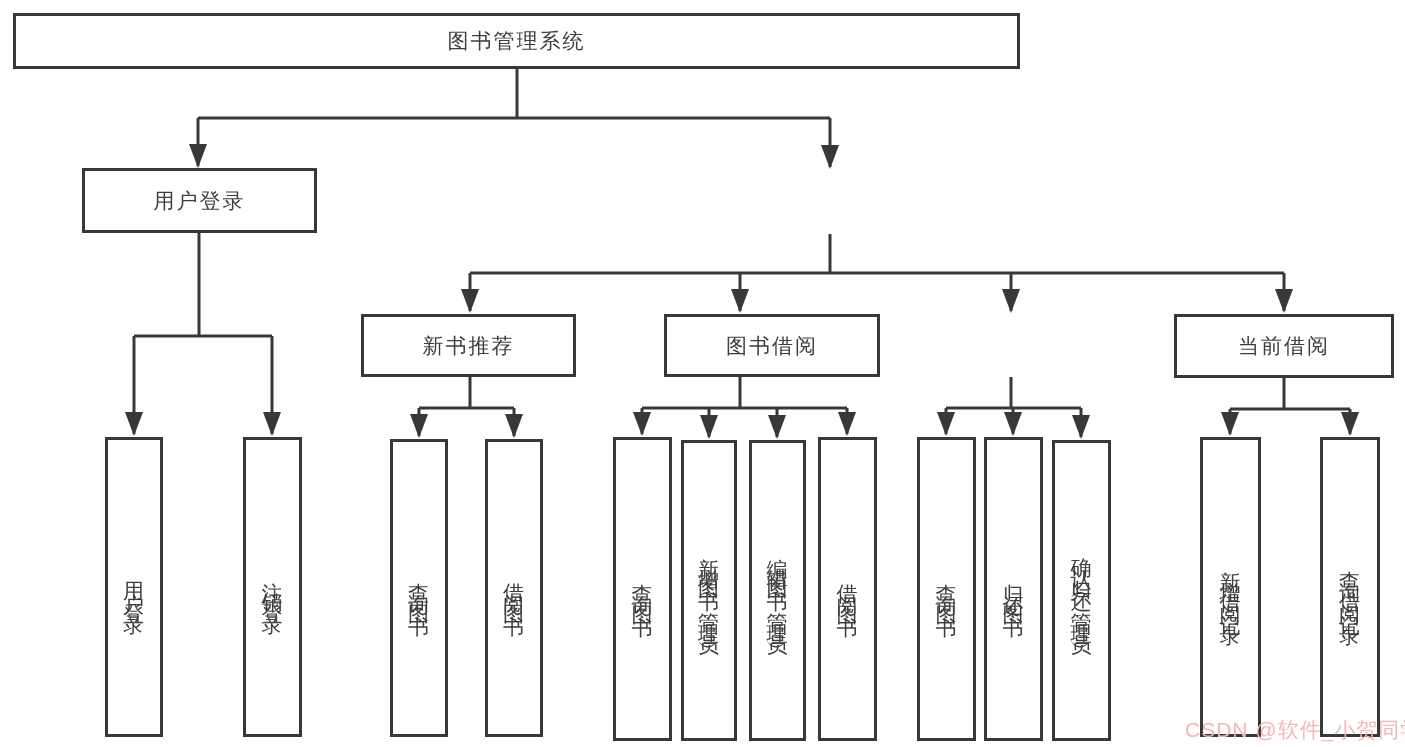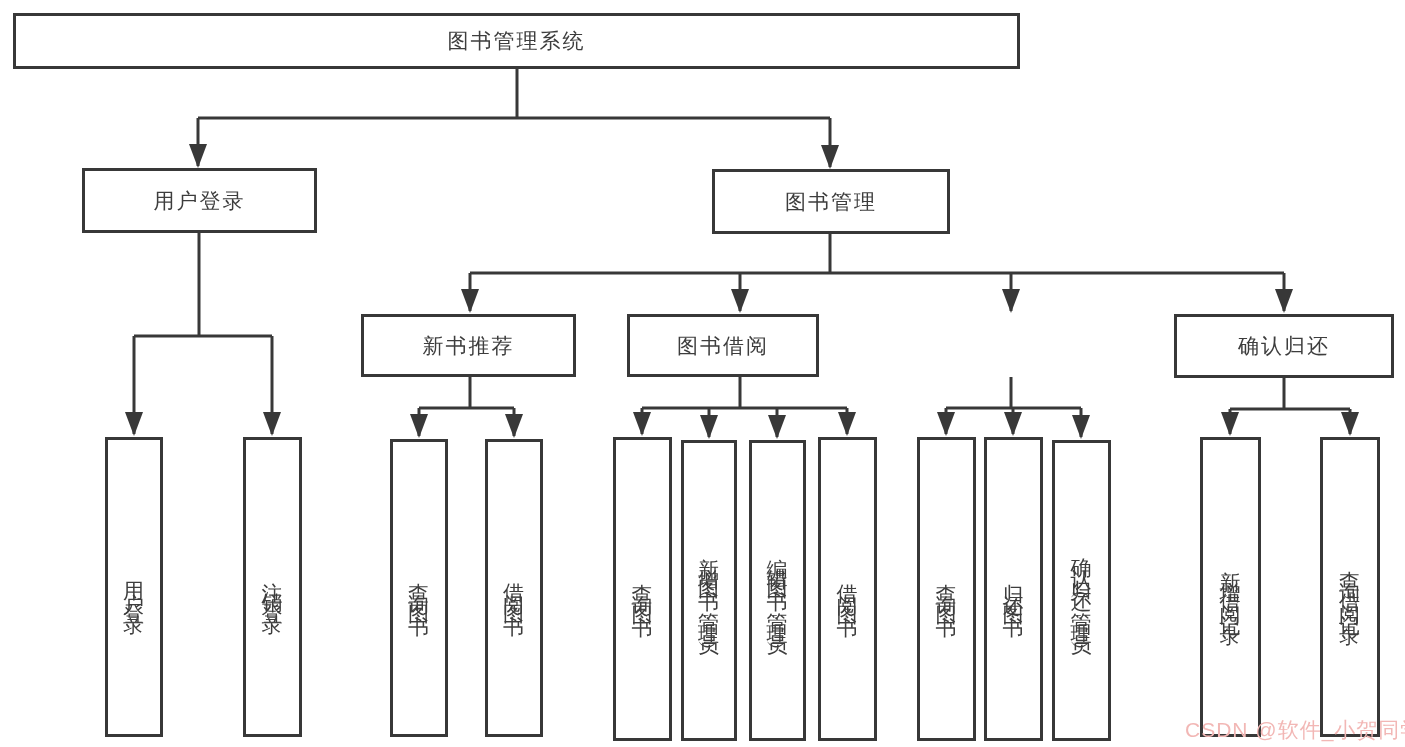--- a/index.html
+++ b/index.html
@@ -44,21 +44,21 @@
     line-height: 1;
     letter-spacing: 11px;
   }
   
   #n-root            { left: 13px;   top: 13px;  width: 1007px; height: 56px; }
   
   #n-user-login      { left: 82px;   top: 168px; width: 235px;  height: 65px; }
   #n-book-mgmt       { left: 712px;  top: 169px; width: 238px;  height: 65px; }
   
   #n-new-rec         { left: 361px;  top: 314px; width: 215px;  height: 63px; }
-  #n-book-borrow     { left: 627px;  top: 314px; width: 192px;  height: 63px; font-family: Liberation Serif, serif; }
+  #n-book-borrow     { left: 664px;  top: 314px; width: 216px;  height: 63px; font-family: Liberation Serif, serif; }
   #n-current-borrow  { left: 904px;  top: 314px; width: 215px;  height: 63px; }
   #n-borrow-record   { left: 1174px; top: 314px; width: 220px;  height: 64px; }
   
   #n-leaf-login          { left: 105px;  top: 437px; width: 58px; height: 300px; }
   #n-leaf-logout         { left: 243px;  top: 437px; width: 59px; height: 300px; }
   #n-leaf-query-1        { left: 390px;  top: 439px; width: 58px; height: 298px; }
   #n-leaf-borrow-1       { left: 485px;  top: 439px; width: 58px; height: 298px; }
   #n-leaf-query-2        { left: 613px;  top: 437px; width: 59px; height: 304px; }
   #n-leaf-add-admin      { left: 681px;  top: 440px; width: 56px; height: 301px; }
   #n-leaf-edit-admin     { left: 749px;  top: 440px; width: 57px; height: 301px; }
@@ -124,25 +124,24 @@
 
       <path d="M1284,378 L1284,409 M1230,409 L1350,409"></path>
       <path d="M1230,409 L1230,434" marker-end="url(#arw)"></path>
       <path d="M1350,409 L1350,434" marker-end="url(#arw)"></path>
     </g>
   </svg>
 
   <div class="node" id="n-root">图书管理系统</div>
 
   <div class="node" id="n-user-login">用户登录</div>
-  <div class="node" id="n-book-mgmt">图书管理</div>
 
   <div class="node" id="n-new-rec">新书推荐</div>
   <div class="node" id="n-book-borrow">图书借阅</div>
-  <div class="node" id="n-borrow-record">确认归还</div>
+  <div class="node" id="n-borrow-record">当前借阅</div>
 
   <div class="node v-node" id="n-leaf-login">
     <span class="vlabel">用户登录</span>
   </div>
   <div class="node v-node" id="n-leaf-logout">
     <span class="vlabel">注销登录</span>
   </div>
 
   <div class="node v-node" id="n-leaf-query-1">
     <span class="vlabel">查询图书</span>

